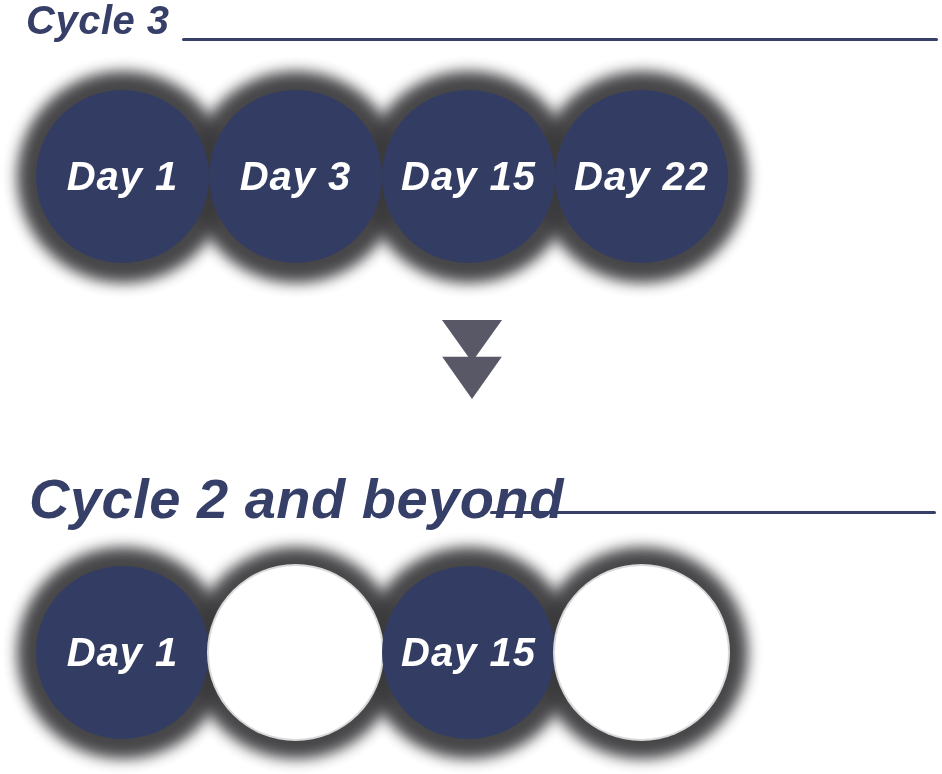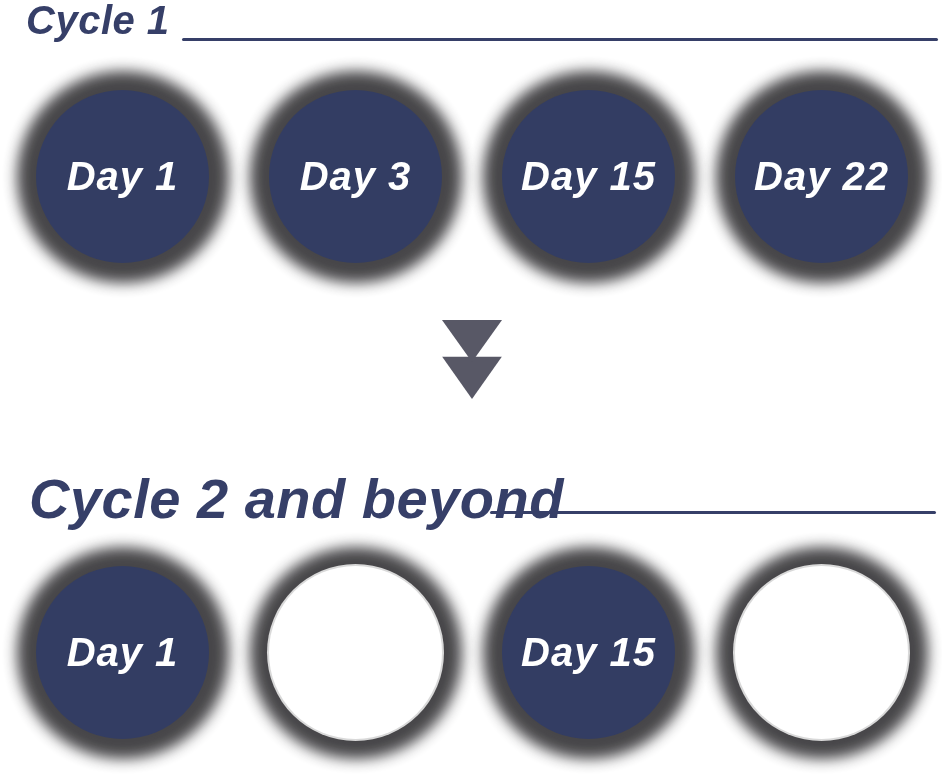--- a/index.html
+++ b/index.html
@@ -38,21 +38,20 @@
     border-radius: 2px;
   }
   .rule.r1 { left: 182px; top: 38px;  width: 756px; }
   .rule.r2 { left: 490px; top: 511px; width: 446px; }
 
   
   .row {
     position: absolute;
     left: 36px;
     display: flex;
-    gap: 60px;
   }
   .row.row1 { top: 90px; }
   .row.row2 { top: 566px; }
 
   .circle {
     position: relative;
     width: 173px;
     height: 173px;
   }
   .ring {
@@ -100,21 +99,21 @@
     height: 80px;
   }
   .arrow svg { display: block; }
   .arrow polygon { fill: var(--arrow, #5a5a68); }
 </style>
 </head>
 <body>
 
 <div class="canvas">
 
-  <h2 class="cycle-title c1">Cycle 1</h2>
+  <h2 class="cycle-title c1">Cycle 3</h2>
   <div class="rule r1"></div>
 
   <div class="row row1">
 
   <div class="circle" data-filled="true">
       <div class="ring"></div>
       <div class="inner">
         <span class="day-label">Day 1</span>
       </div>
     </div>

